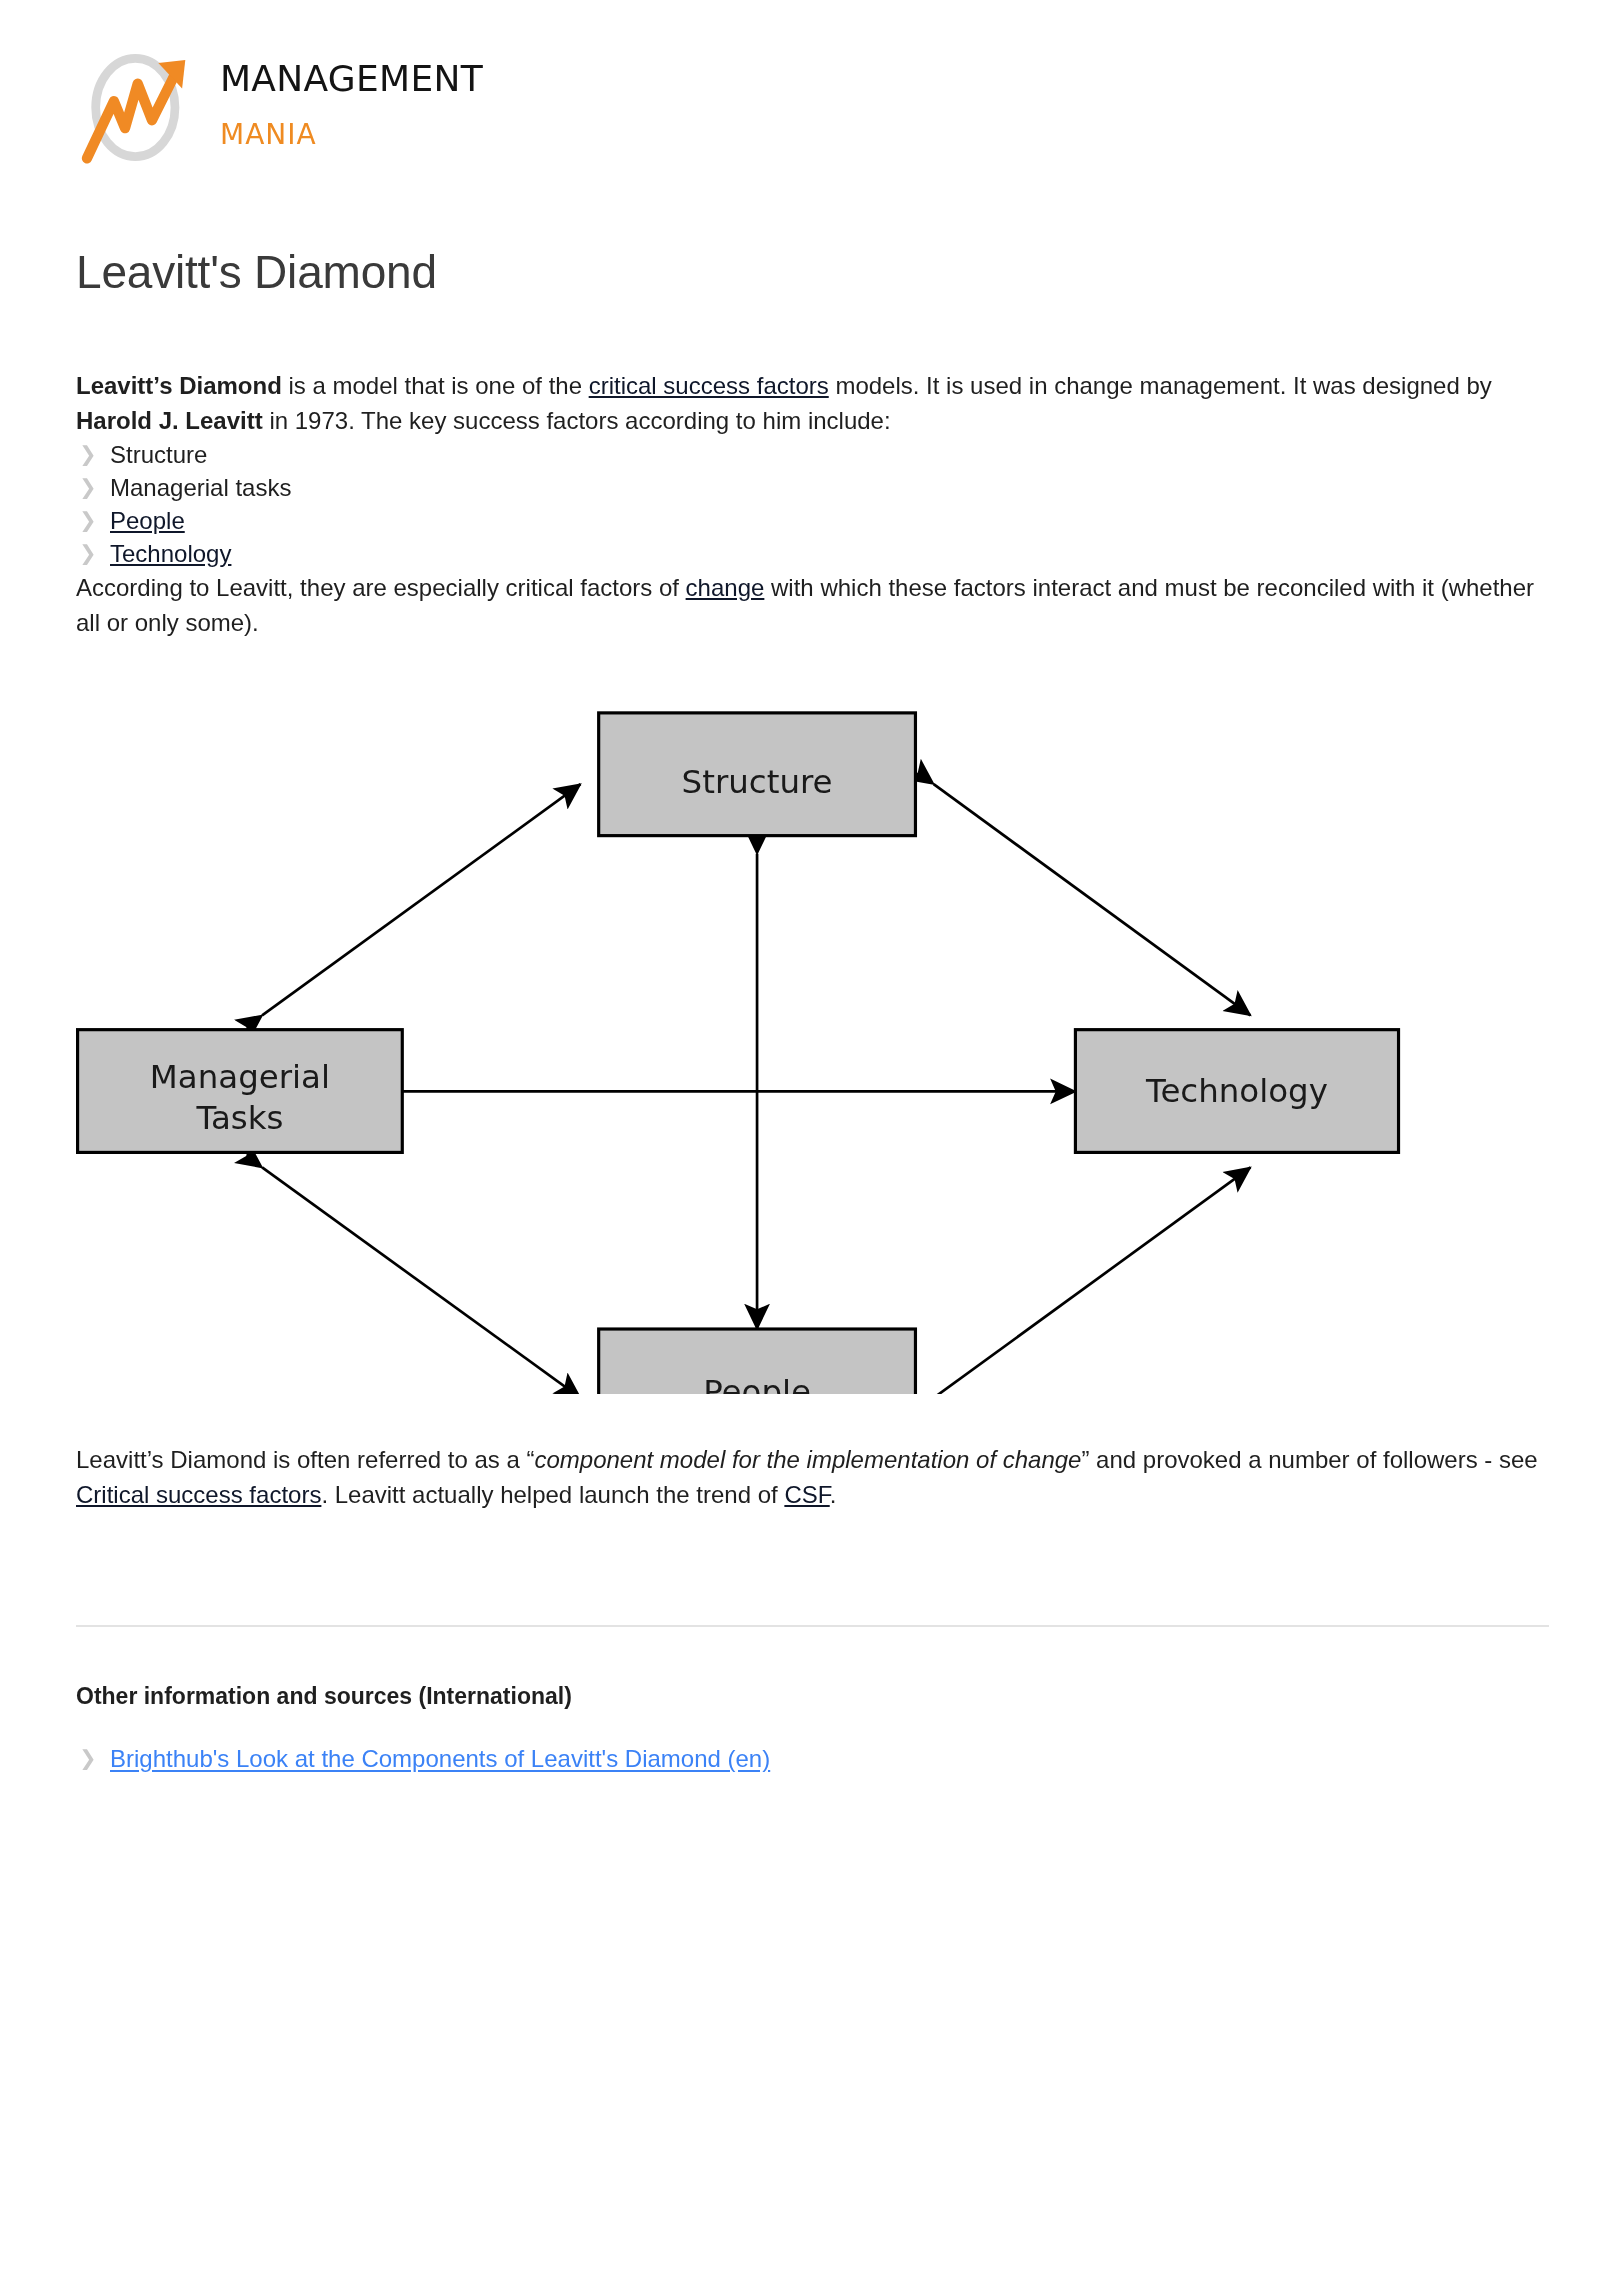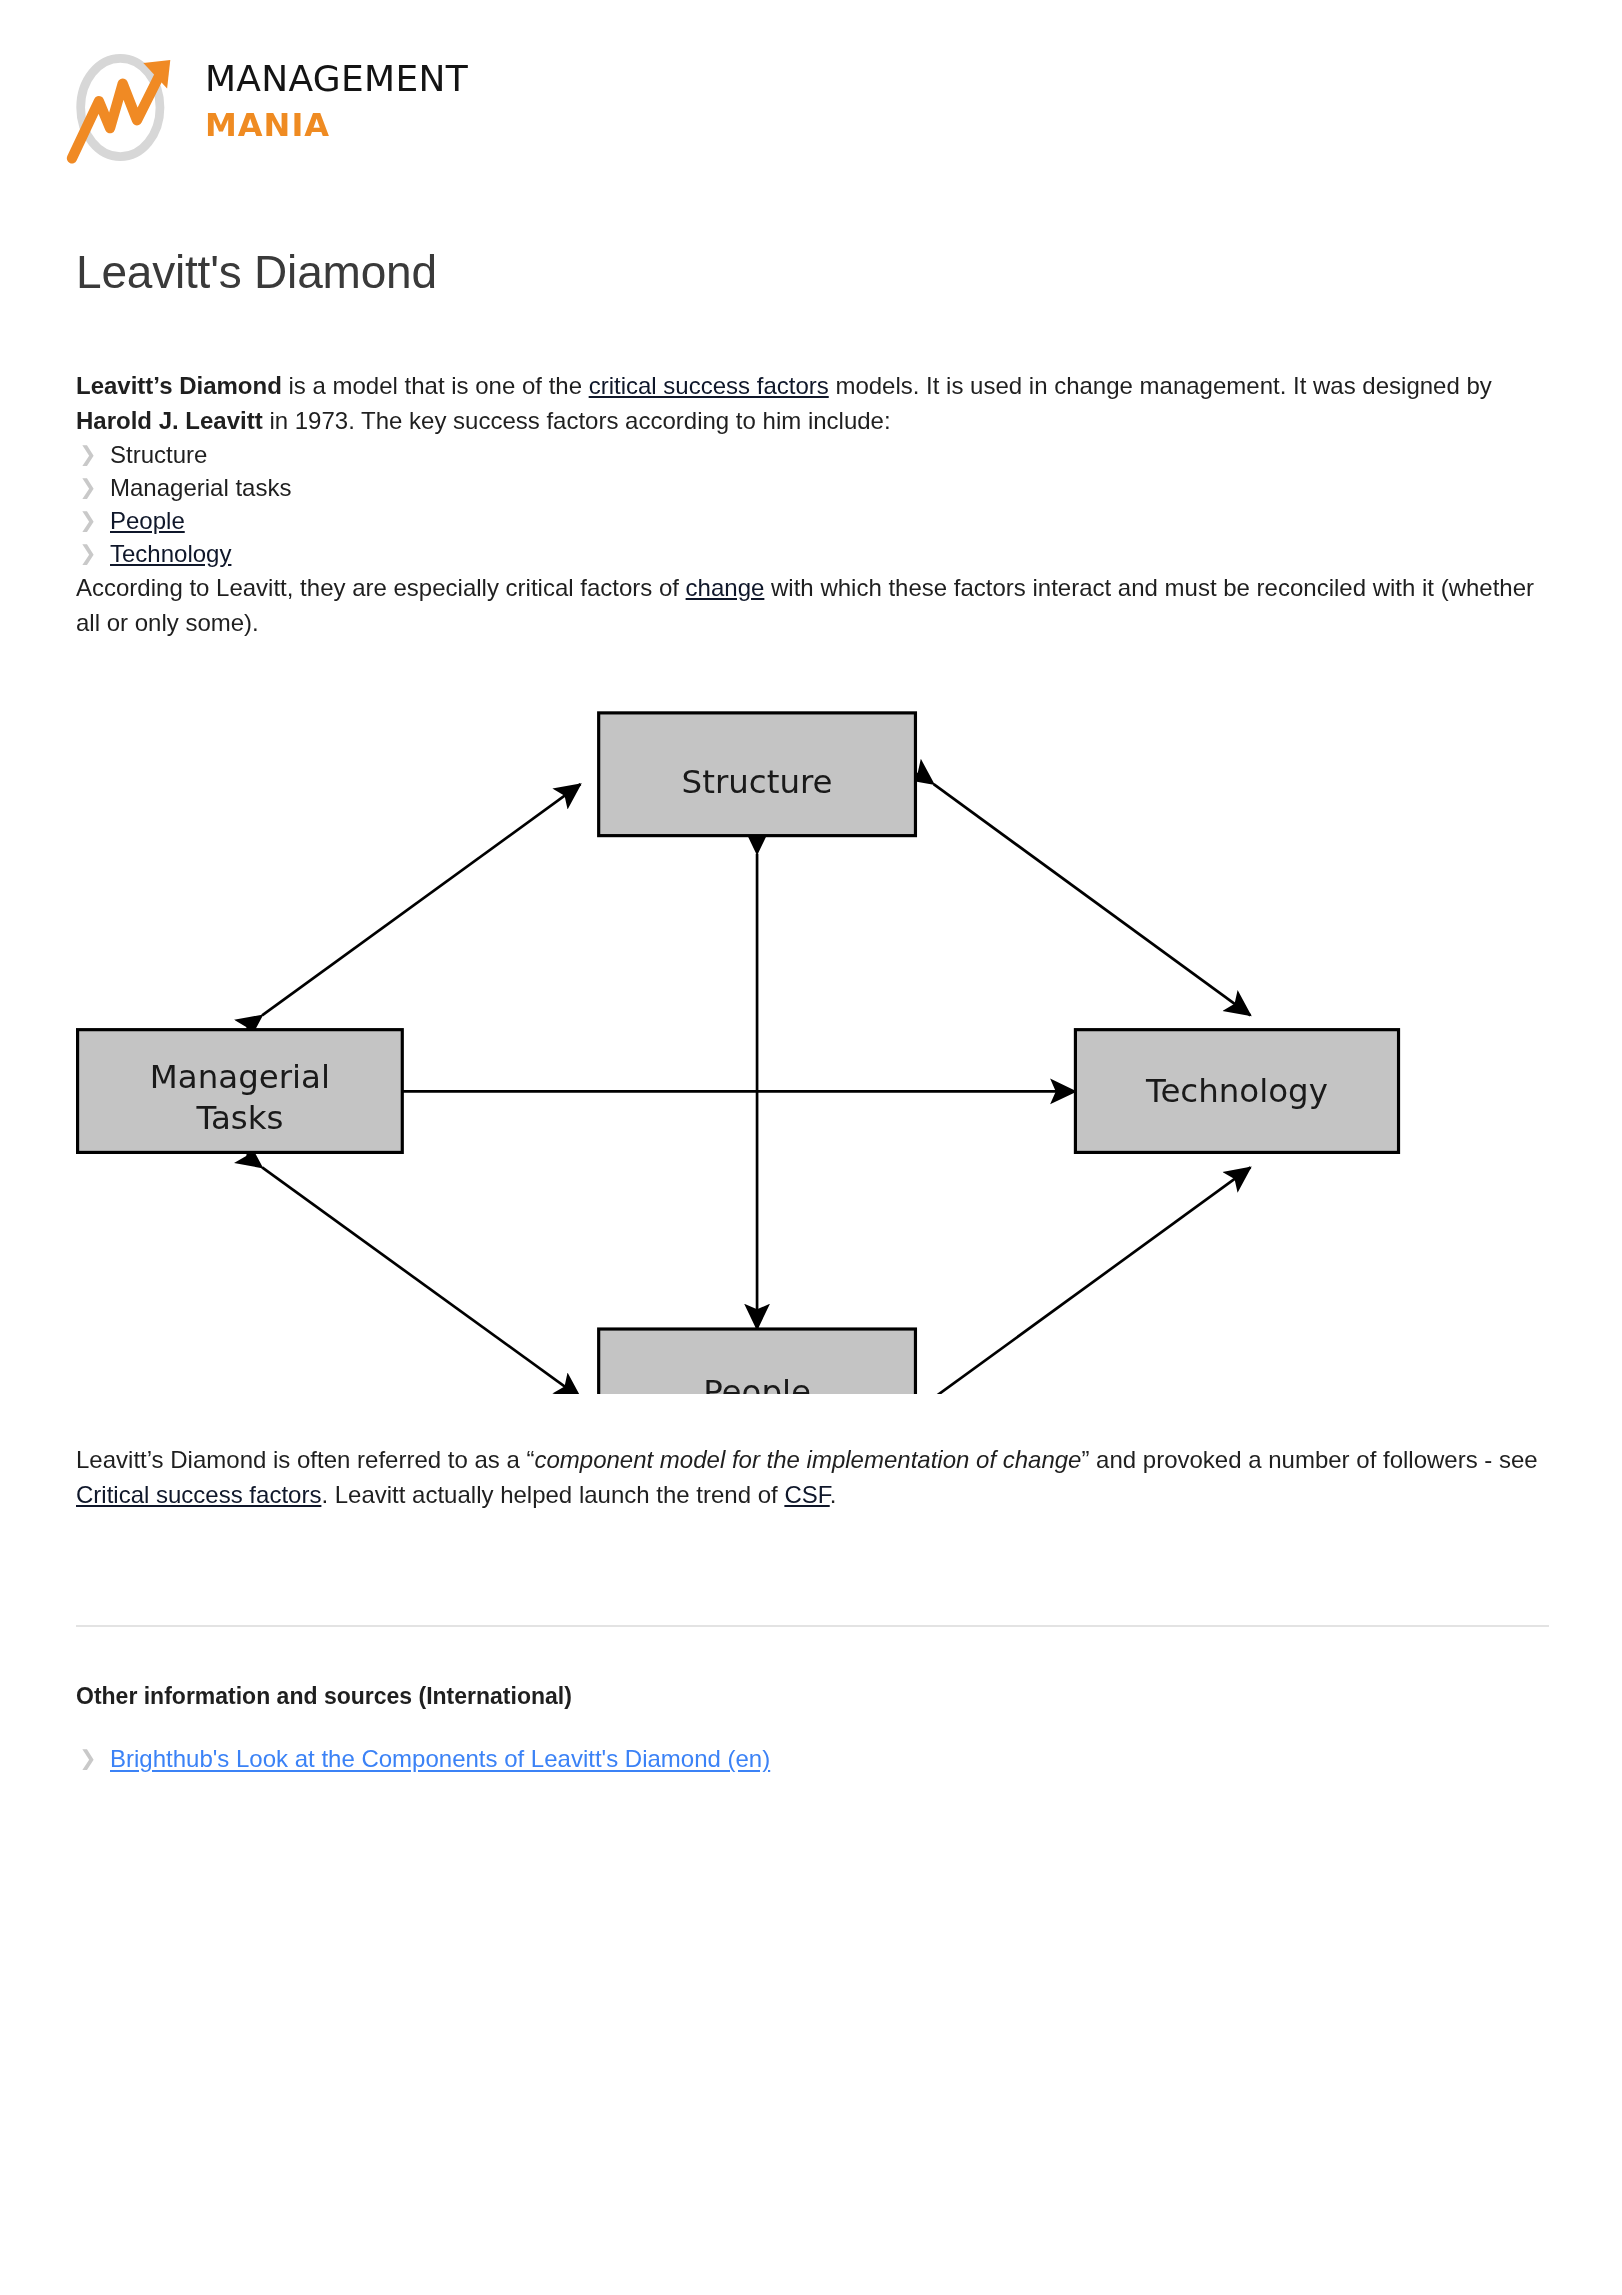--- a/index.html
+++ b/index.html
@@ -18,21 +18,21 @@
   }
   .page {
     position: relative;
     width: 1622px;
     height: 2295px;
   }
 
   
   .logo-block {
     position: absolute;
-    left: 64px;
+    left: 79px;
     top: 52px;
     width: 475px;
     height: 111px;
   }
   .logo-mark {
     position: absolute;
     left: 0;
     top: 0;
     width: 119px;
     height: 115px;
@@ -44,26 +44,26 @@
   }
   .logo-line1 {
     font-size: 36px;
     letter-spacing: 0.3px;
     font-weight: 400;
     color: #141414;
     line-height: 41px;
     font-family: "DejaVu Sans", sans-serif;
   }
   .logo-line2 {
-    font-size: 32px;
+    font-size: 28px;
     letter-spacing: 1px;
-    font-weight: 700;
+    font-weight: 400;
     color: #ef8b22;
     line-height: 38px;
-    margin-top: 7px;
+    margin-top: 17px;
     font-family: "DejaVu Sans", sans-serif;
   }
 
   
   .content {
     position: absolute;
     left: 76px;
     top: 246px;
     width: 1473px;
   }

